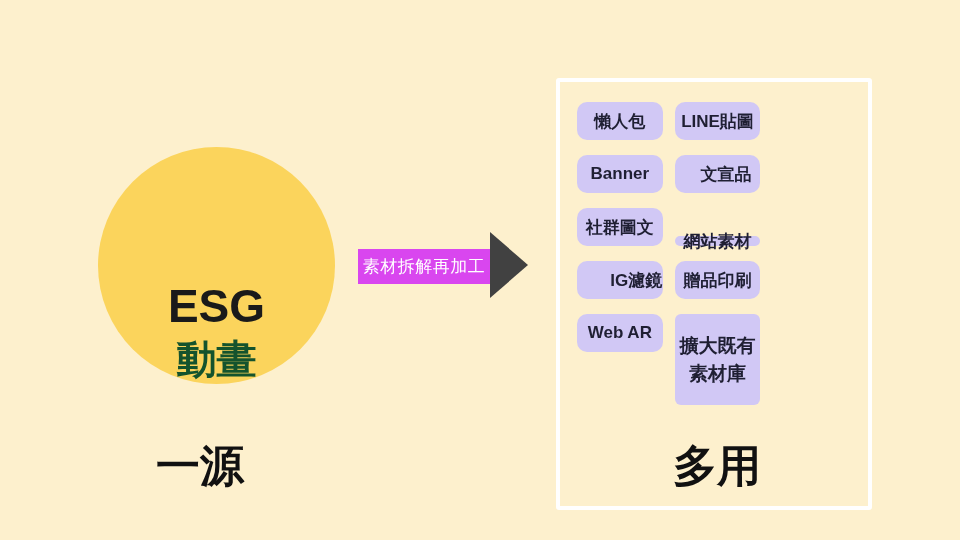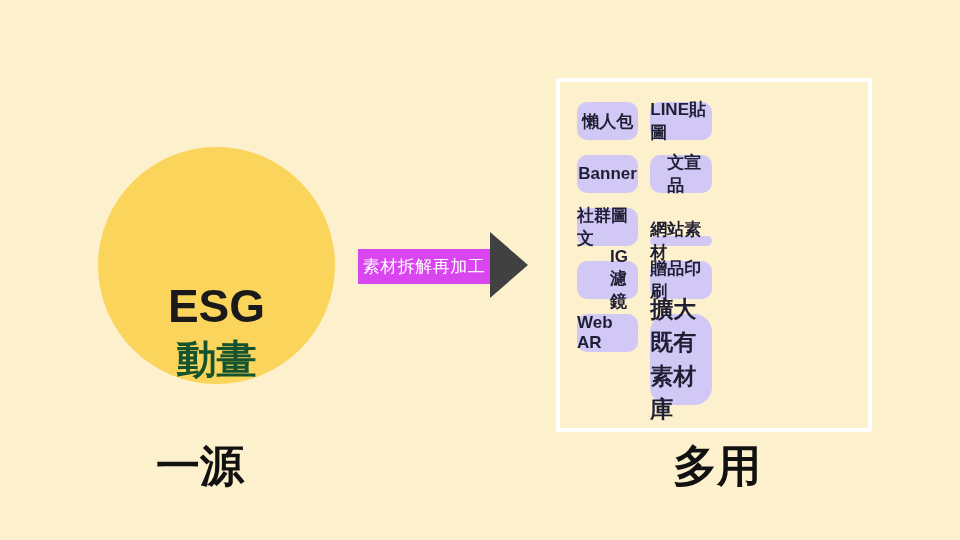--- a/index.html
+++ b/index.html
@@ -87,45 +87,45 @@
     border-bottom: 33px solid transparent;
     border-left: 38px solid #414141;
   }
 
   
   .outputs-box {
     position: absolute;
     left: 556px;
     top: 78px;
     width: 316px;
-    height: 354px;
+    height: 432px;
     box-sizing: border-box;
     border: 4px solid #FFFFFF;
     border-radius: 3px;
     display: grid;
-    grid-template-columns: 1fr 1fr 1fr 1fr;
+    grid-template-columns: 1fr 1fr 1fr;
     grid-template-rows: repeat(6, 38px);
     column-gap: 12px;
     row-gap: 15px;
     padding: 20px 10px 20px 17px;
   }
   .chip {
     background: #D1C8F5;
     border-radius: 10px;
     display: flex;
     align-items: center;
     justify-content: center;
     font-size: 17px;
     font-weight: 700;
     color: #1F1F33;
   }
   .chip-tall {
-    border-radius: 18px;
+    border-radius: 6px;
     flex-direction: column;
-    font-size: 23px;
+    font-size: 19px;
     line-height: 1.45;
   }
 </style>
 </head>
 <body>
 
 <div class="stage">
 
   <div class="circle">
     <div class="circle-line1">ESG</div>

